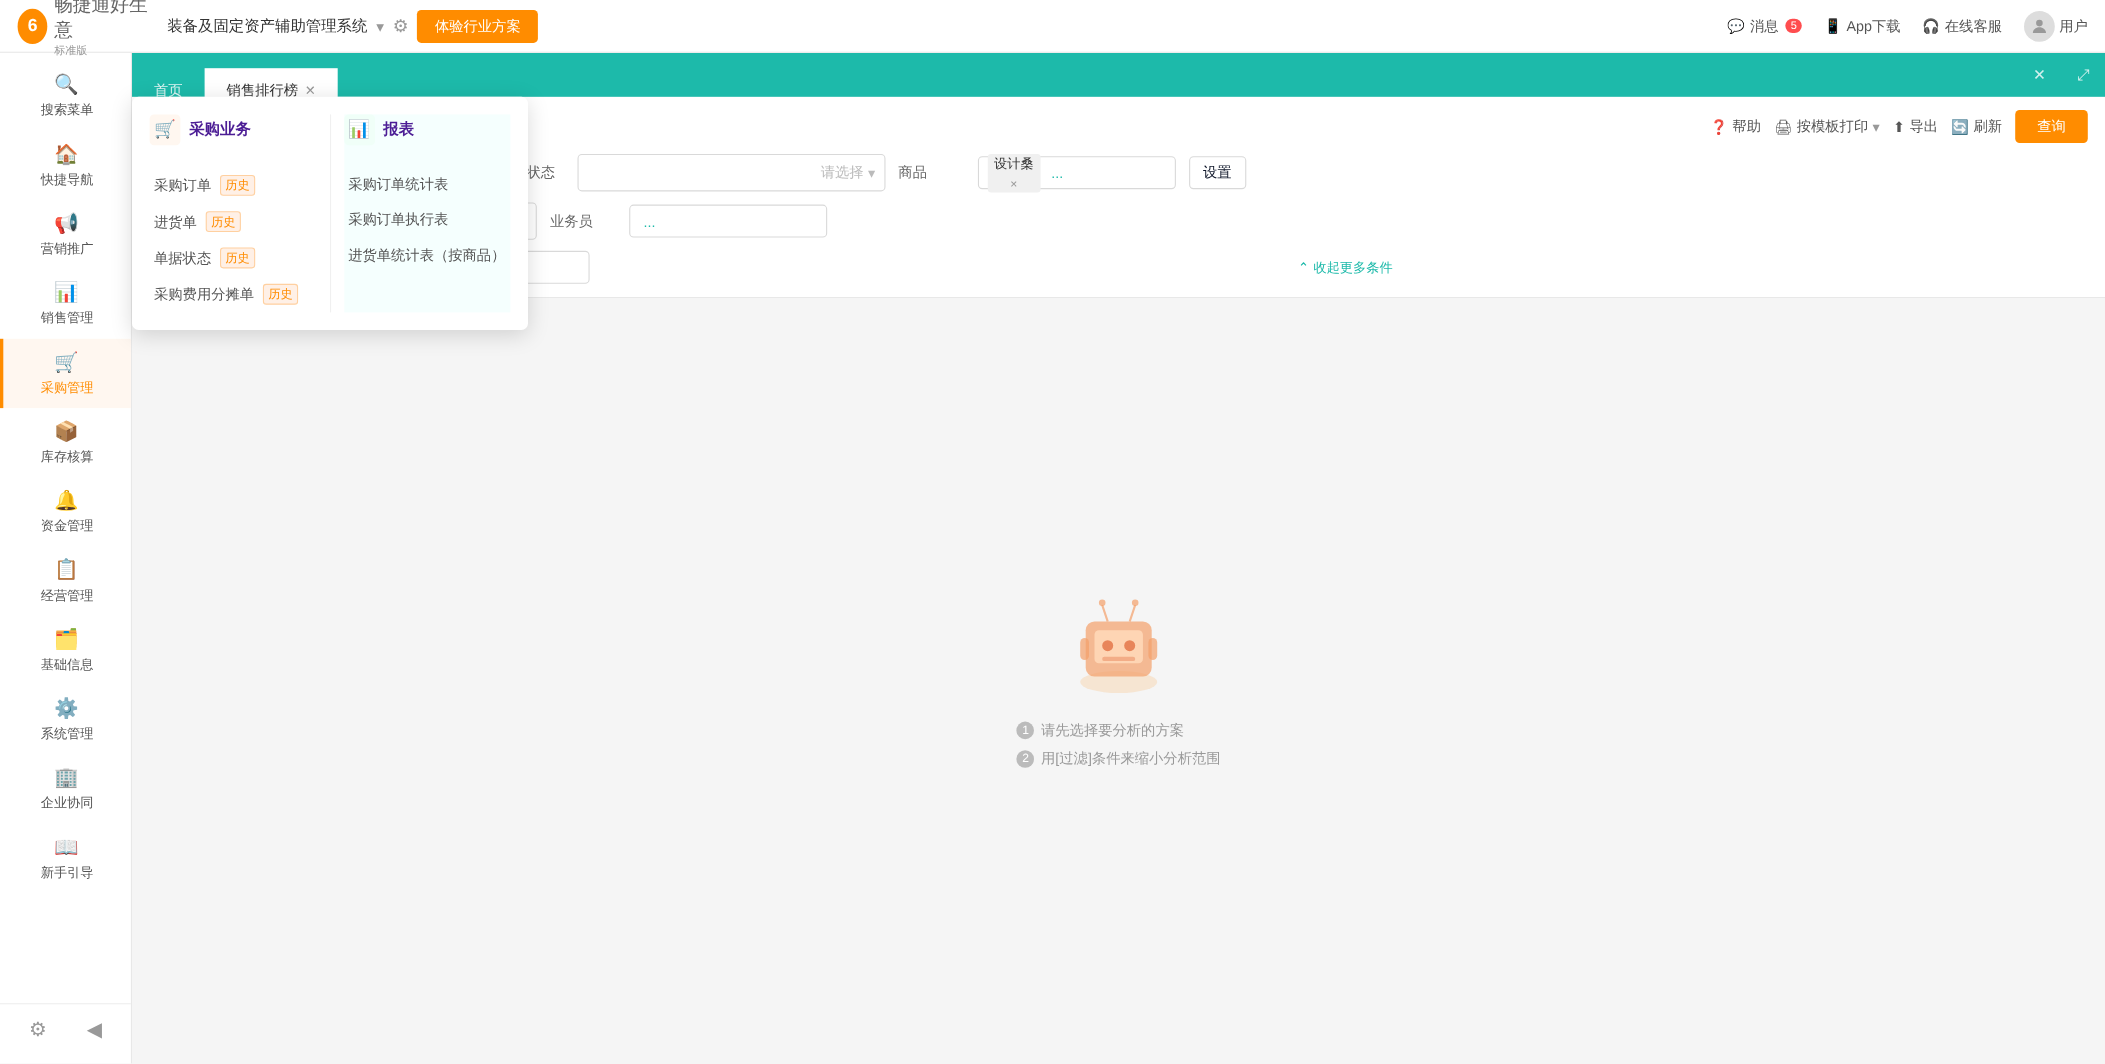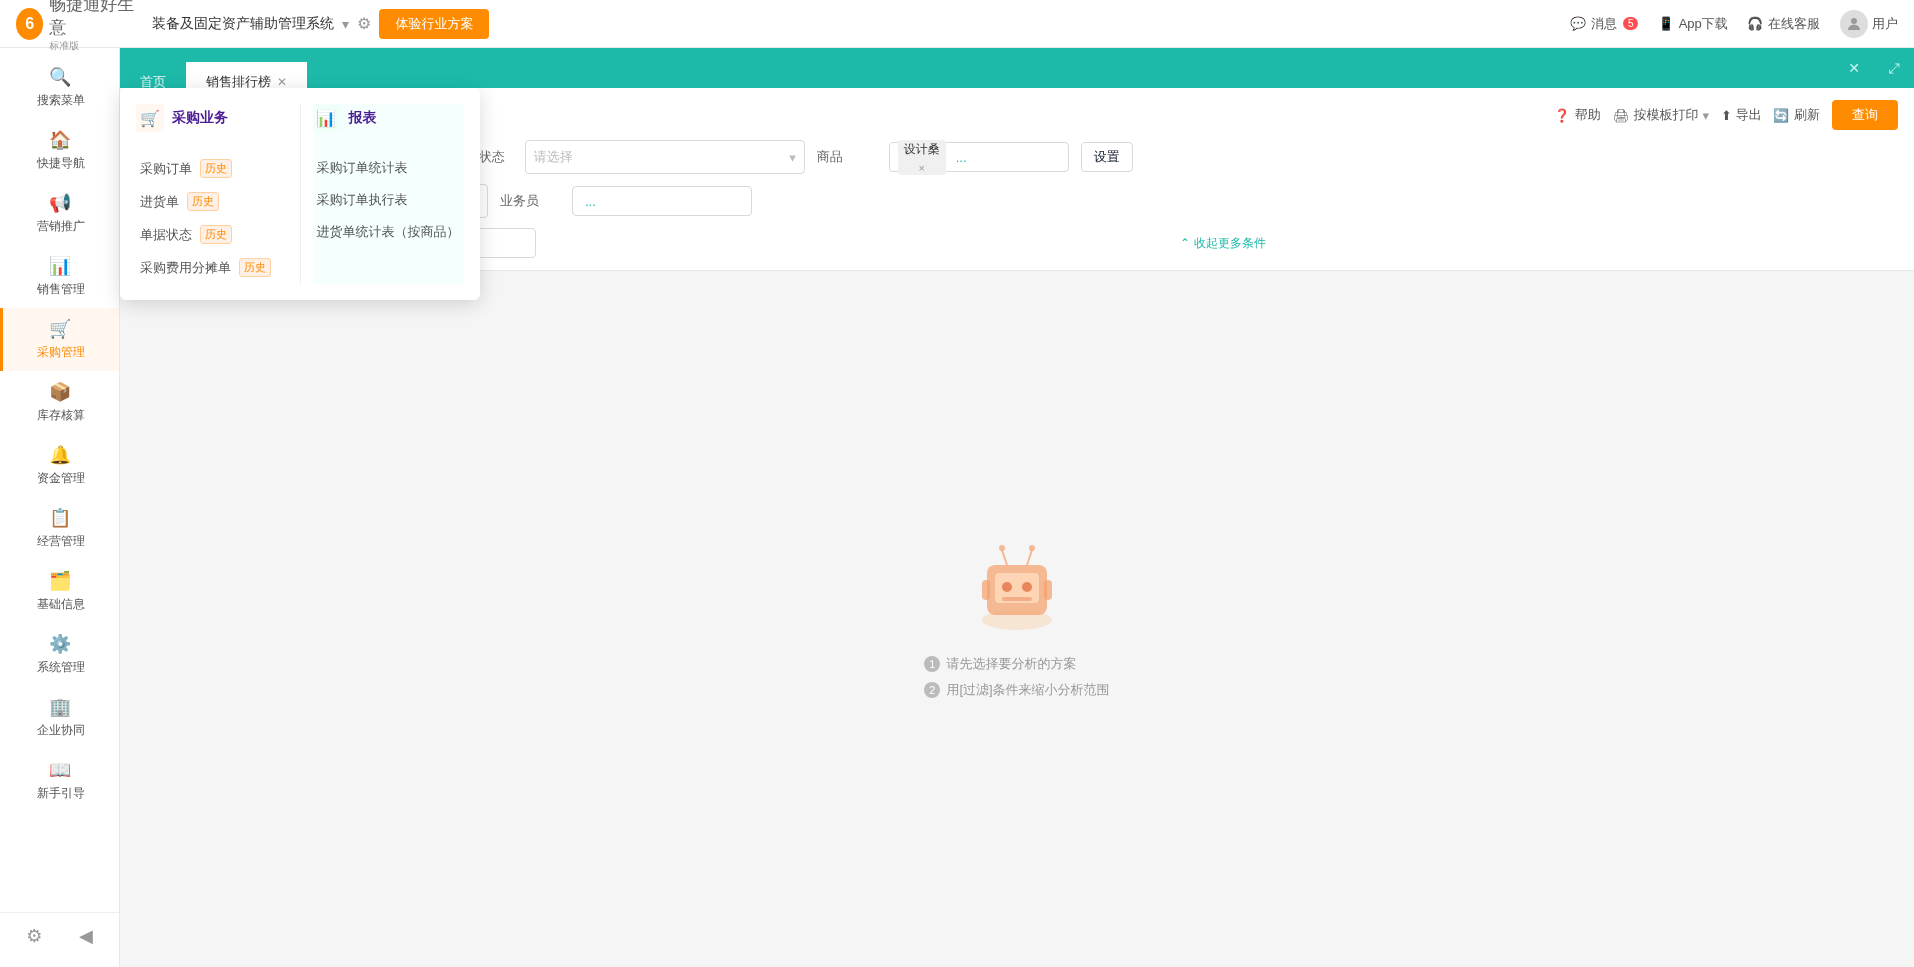--- a/index.html
+++ b/index.html
@@ -194,20 +194,21 @@
       border-radius: 4px;
       padding: 16px 8px;
       font-size: 13px;
       min-width: 160px;
       background: #fff;
       display: flex;
       align-items: center;
       gap: 4px;
       cursor: pointer;
       color: #333;
+      text-align: right;
     }
     .date-range {
       display: flex;
       align-items: center;
       gap: 6px;
     }
     .date-input {
       height: 30px;
       border: 1px solid #d9d9d9;
       border-radius: 4px;

